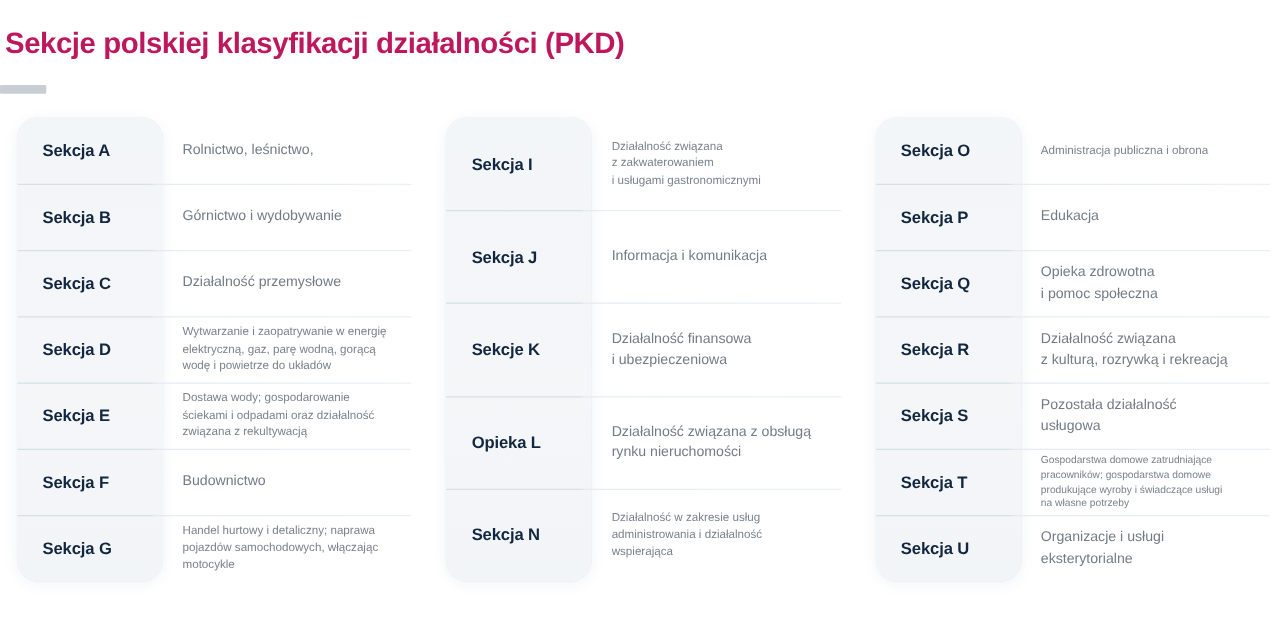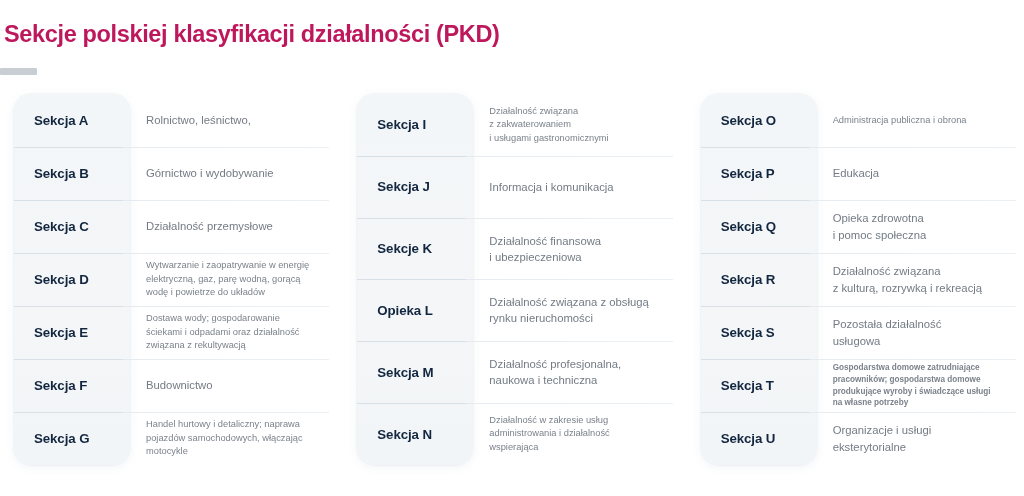--- a/index.html
+++ b/index.html
@@ -132,21 +132,20 @@
   .row-desc.compact {
     font-size: 9.3px;
     line-height: 1.45;
     color: #7b828b;
   }
 
   .row-desc.tiny {
     font-size: 8.2px;
     line-height: 1.42;
     color: #7b828b;
-    font-weight: bold;
   }
 
   .row-desc .ln { display: block; }
 </style>
 </head>
 <body>
 
 <div class="page-header">
   <div class="page-title">Sekcje polskiej klasyfikacji działalności (PKD)</div>
 </div>
@@ -230,27 +229,20 @@
           <div class="row-desc">
             <span class="ln">Działalność finansowa</span>
             <span class="ln">i ubezpieczeniowa</span>
           </div>
         </div>
         <div class="row">
           <div class="row-label">Opieka L</div>
           <div class="row-desc">
             <span class="ln">Działalność związana z obsługą</span>
             <span class="ln">rynku nieruchomości</span>
-          </div>
-        </div>
-        <div class="row">
-          <div class="row-label">Sekcja M</div>
-          <div class="row-desc">
-            <span class="ln">Działalność profesjonalna,</span>
-            <span class="ln">naukowa i techniczna</span>
           </div>
         </div>
         <div class="row">
           <div class="row-label">Sekcja N</div>
           <div class="row-desc compact">
             <span class="ln">Działalność w zakresie usług</span>
             <span class="ln">administrowania i działalność</span>
             <span class="ln">wspierająca</span>
           </div>
         </div>

